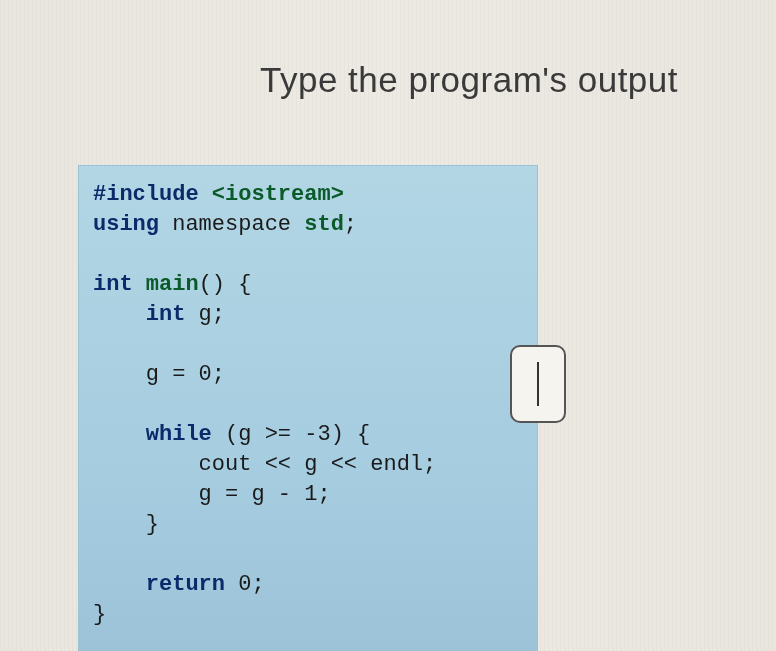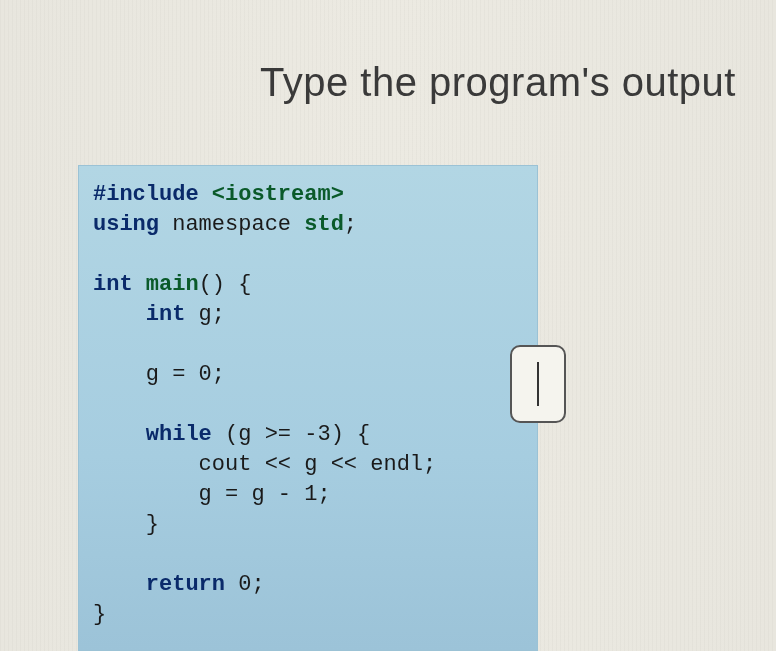--- a/index.html
+++ b/index.html
@@ -11,21 +11,21 @@
                       linear-gradient(90deg, #e8e6de 0%, #eceae2 50%, #e8e6de 100%);
     font-family: Arial, Helvetica, sans-serif;
     overflow: hidden;
     position: relative;
   }
   .title {
     position: absolute;
     top: 60px;
     left: 260px;
     right: 20px;
-    font-size: 40px;
+    font-size: 35px;
     font-weight: 300;
     color: #3a3a3a;
     letter-spacing: 0.5px;
   }
   .code-block {
     position: absolute;
     top: 165px;
     left: 78px;
     width: 460px;
     padding: 14px 14px 20px 14px;

